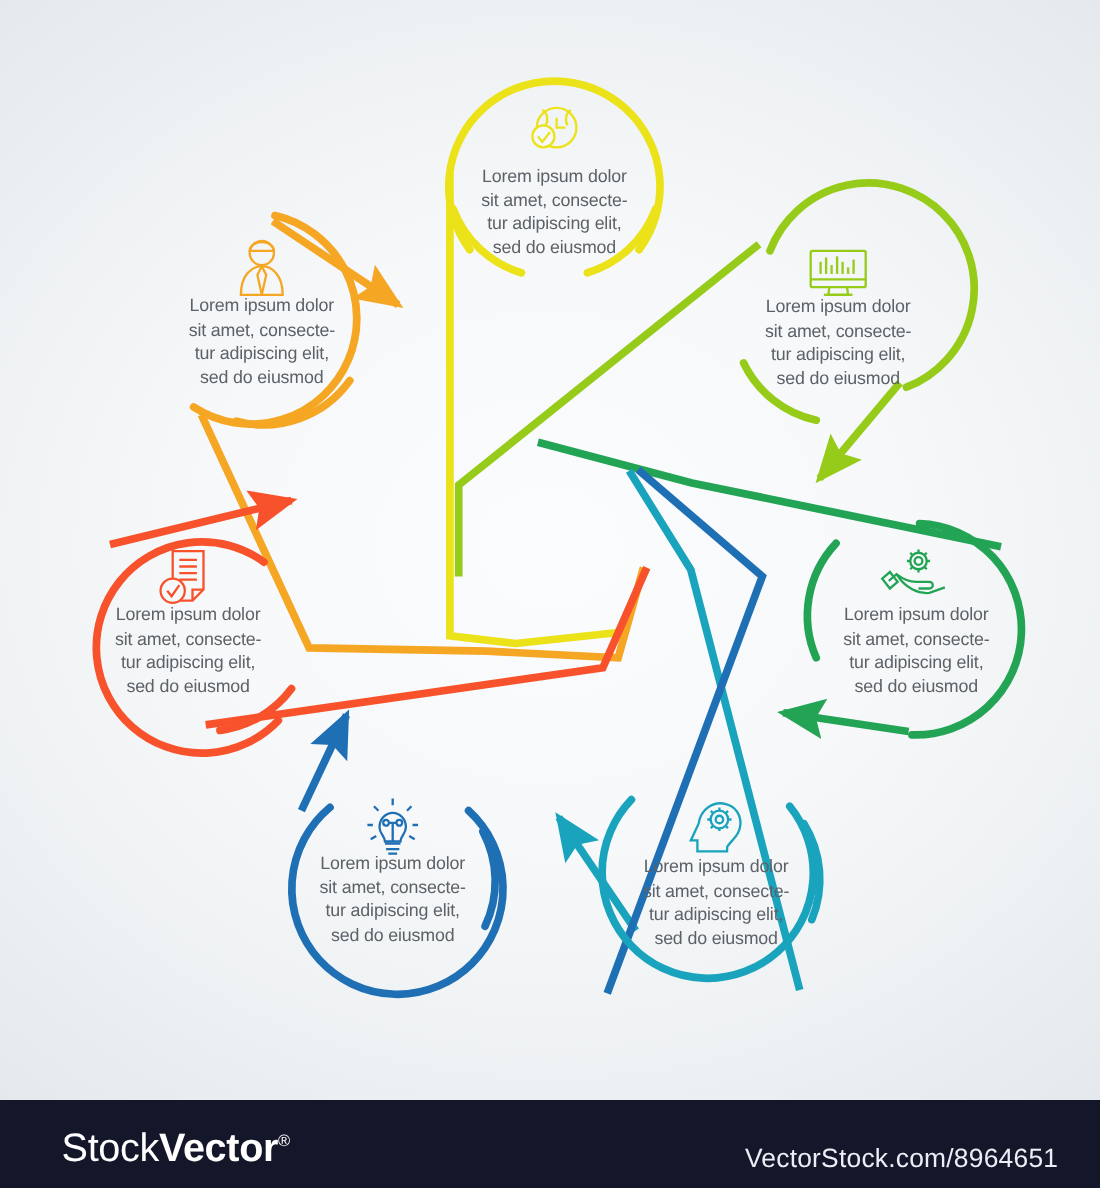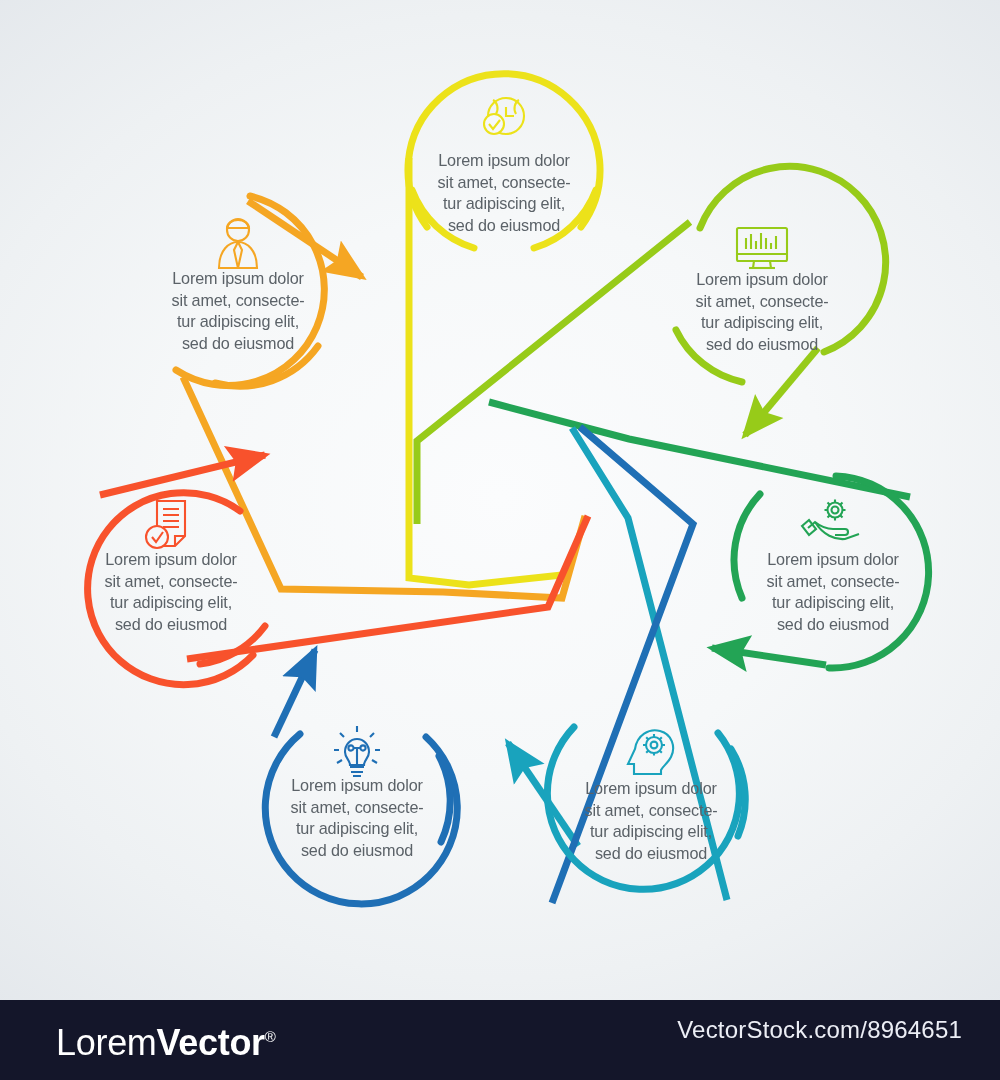--- a/index.html
+++ b/index.html
@@ -60,21 +60,21 @@
   #brand-logo .light { font-weight: 300; }
   #brand-logo .bold  { font-weight: 700; }
   #brand-logo .reg {
     font-size: 15px;
     vertical-align: super;
     font-weight: 400;
   }
   #brand-url {
     position: absolute;
     right: 38px;
-    top: 16px;
+    top: 40px;
     font-size: 24px;
     color: #eceef5;
     letter-spacing: 0.2px;
     white-space: nowrap;
   }
 </style>
 </head>
 <body>
 
 <div id="page">
@@ -255,18 +255,18 @@
 
     <div class="node-text" style="left:71px; top:549px; width:200px;">Lorem ipsum dolor
 sit amet, consecte-
 tur adipiscing elit,
 sed do eiusmod</div>
 
   </div>
 
   <div id="footer-bar">
     <div id="brand-logo">
-      <span class="light">Lorem</span><span class="bold">Vector</span><span class="reg">®</span>
+      <span class="light">Stock</span><span class="bold">Vector</span><span class="reg">®</span>
     </div>
     <div id="brand-url">VectorStock.com/8964651</div>
   </div>
 
 </div>
 
 </body></html>

